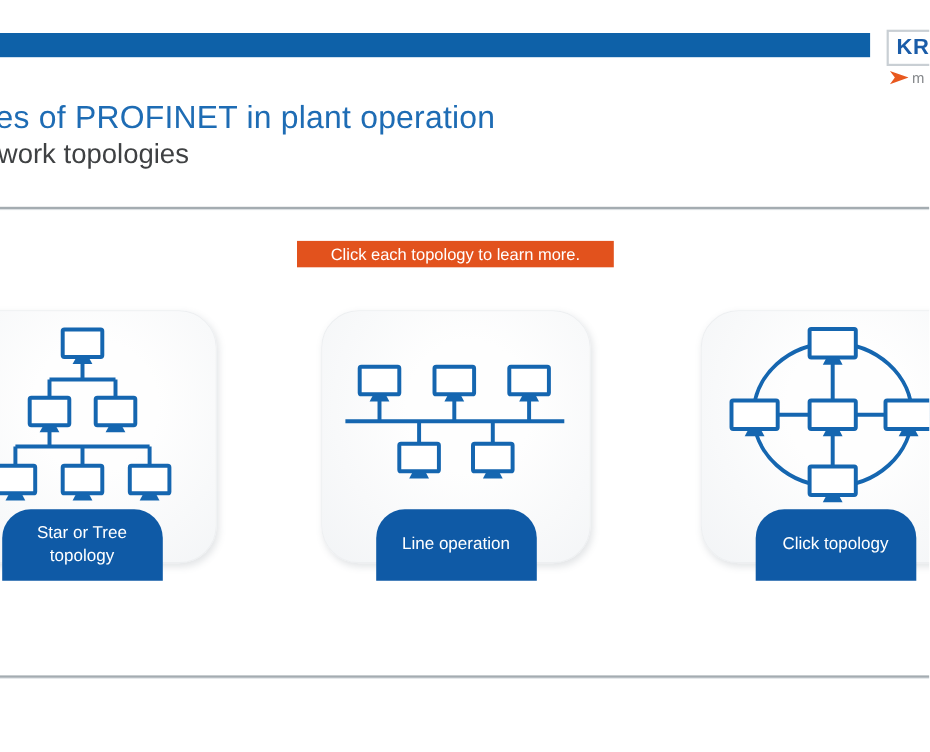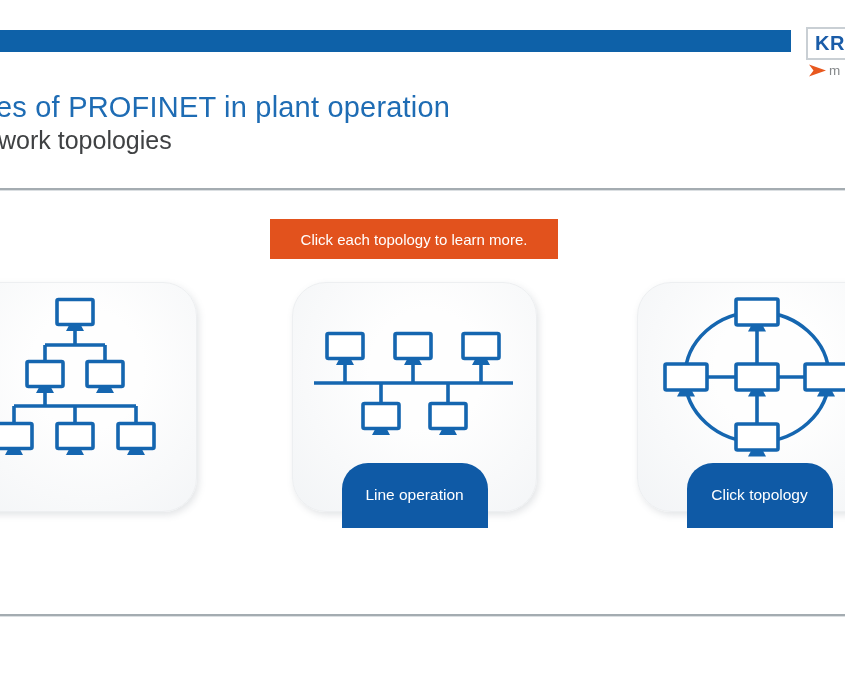--- a/index.html
+++ b/index.html
@@ -21,21 +21,21 @@
   }
   .subtitle{
     position:absolute;left:-2px;top:126px;margin:0;font-size:25px;font-weight:400;
     color:#3F4143;white-space:nowrap;
   }
   .divider{position:absolute;left:0;width:845px;height:2px;background:#A4ACB1;
     box-shadow:0 1px 0 rgba(200,206,210,.65);}
   .divider-top{top:188px;}
   .divider-bottom{top:614px;}
   .banner{
-    position:absolute;left:270px;top:219px;width:288px;height:40px;background:#E2521D;
+    position:absolute;left:270px;top:219px;width:288px;height:24px;background:#E2521D;
     color:#ffffff;font-size:15px;display:flex;align-items:center;justify-content:center;
   }
   .card{
     position:absolute;top:282px;width:245px;height:230px;border-radius:34px;
     background:radial-gradient(ellipse at 55% 38%, #FEFEFE 30%, #F2F4F6 100%);
     border:1px solid #EDEFF1;box-sizing:border-box;
     box-shadow:2px 3px 7px rgba(100,110,120,.18);
     cursor:pointer;
   }
   .card-1{left:-48px;}
@@ -89,20 +89,22 @@
         <path d="M122,29 V62 M92,62 H152 M92,62 V91 M152,62 V91"></path>
         <path d="M92,91 V123 M61,123 H183 M61,123 V153 M122,123 V153 M183,123 V153"></path>
       </g>
       <use href="#mon" x="122" y="29"></use>
       <use href="#mon" x="92" y="91"></use>
       <use href="#mon" x="152" y="91"></use>
       <use href="#mon" x="61" y="153"></use>
       <use href="#mon" x="122" y="153"></use>
       <use href="#mon" x="183" y="153"></use>
     </svg>
+    <div class="pill">Star or Tree
+topology</div>
   </div>
 
   <div class="card card-2">
     <svg class="diagram" width="245" height="230" viewBox="0 0 245 230">
       <g stroke="#1566B0" stroke-width="3.6" fill="none">
         <path d="M21,100 H220"></path>
         <path d="M52,63 V100 M120,63 V100 M188,63 V100"></path>
         <path d="M88,100 V133 M155,100 V133"></path>
       </g>
       <use href="#mon" x="52" y="63"></use>

